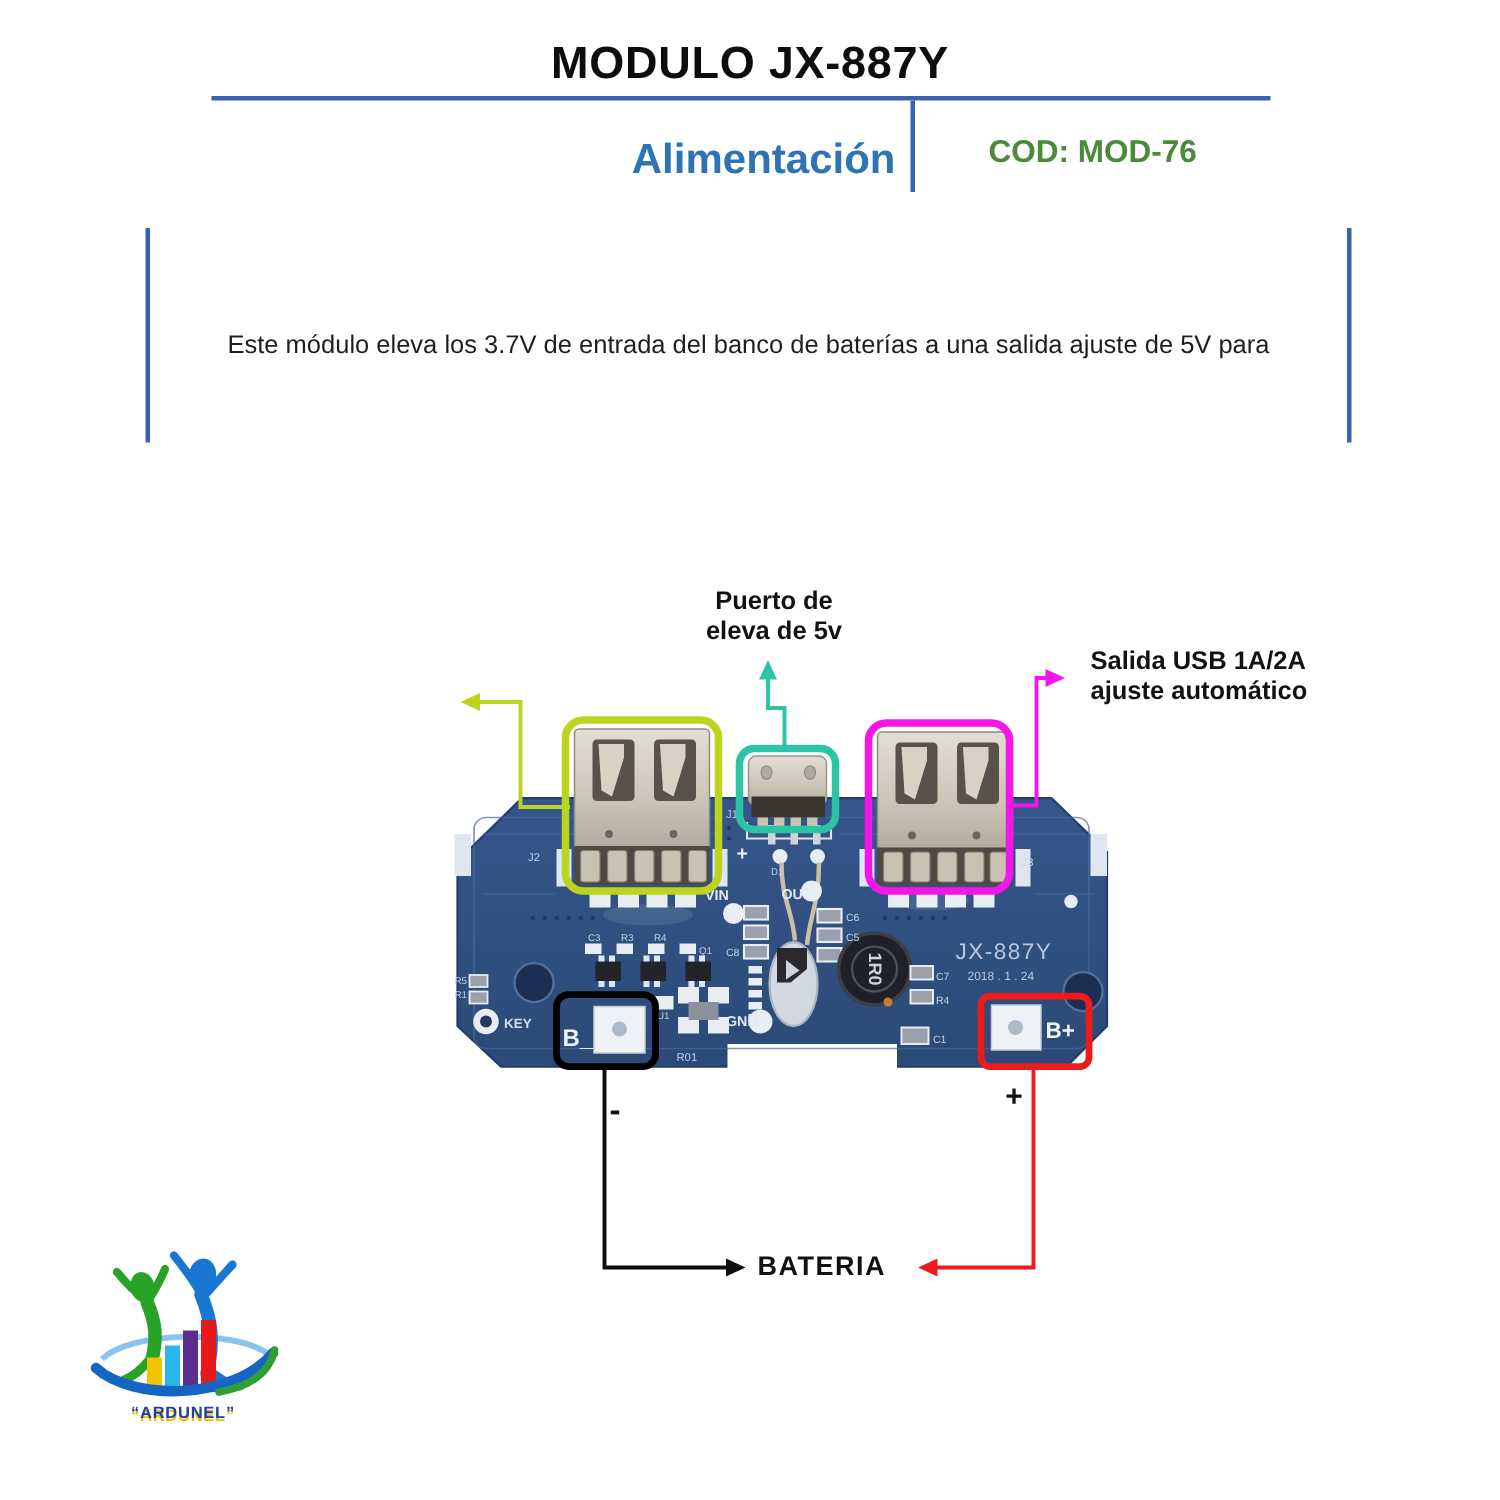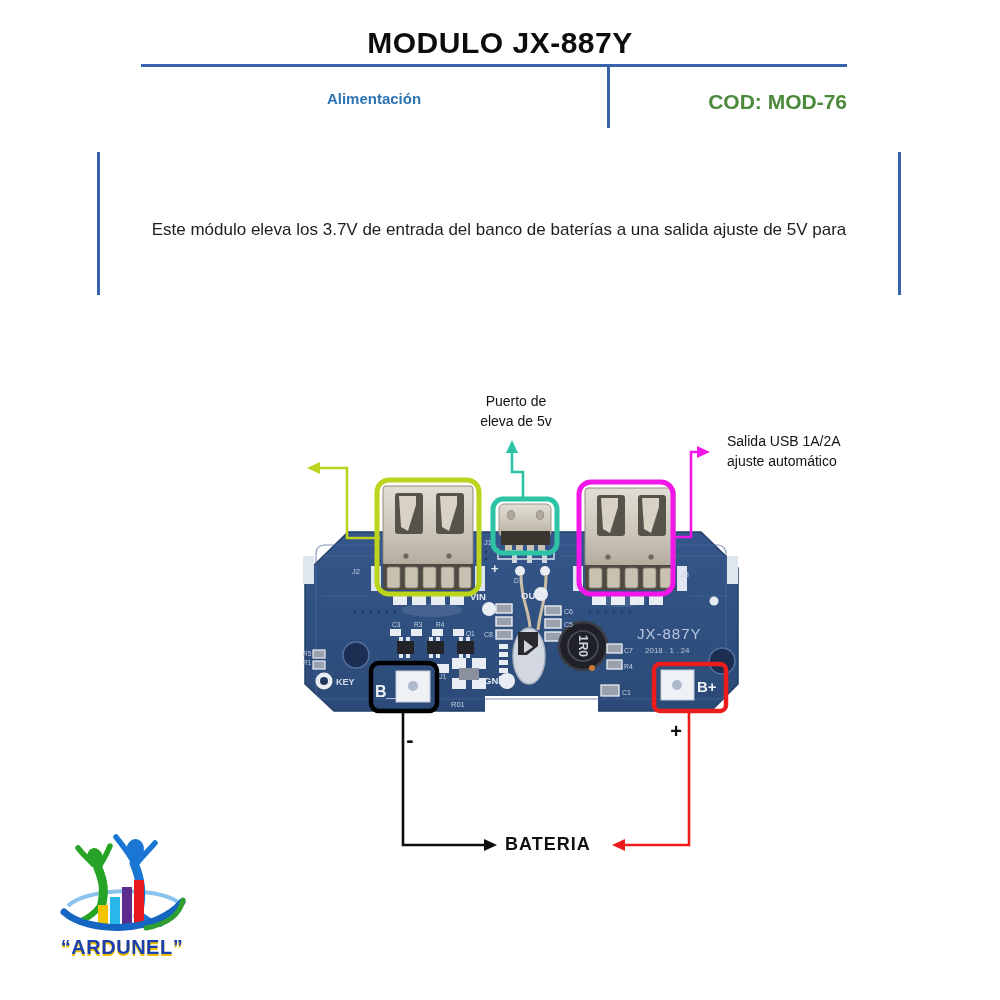--- a/index.html
+++ b/index.html
@@ -5,41 +5,41 @@
   html,body{margin:0;padding:0;background:#ffffff;}
   .page{position:relative;width:990px;height:1000px;background:#ffffff;overflow:hidden;
         font-family:"Liberation Sans", sans-serif;color:#111;}
   .abs{position:absolute;}
 
   
   .title{left:0;top:26px;width:1000px;text-align:center;font-size:30px;font-weight:800;
          letter-spacing:.5px;color:#0d0d0d;}
   .hrule{left:141px;top:64px;width:706px;height:3px;background:#3a63ae;}
   .vrule{left:607px;top:67px;width:3px;height:61px;background:#3a63ae;}
-  .subtitle{left:141px;top:90px;width:466px;text-align:center;font-size:15px;font-weight:bold;color:#2e74b5;}
-  .code{left:610px;top:90px;width:237px;text-align:right;font-size:21px;font-weight:bold;color:#4c8a3b;}
+  .subtitle{left:131px;top:90px;width:466px;text-align:right;font-size:28px;font-weight:bold;color:#2e74b5;}
+  .code{left:610px;top:90px;width:237px;text-align:center;font-size:21px;font-weight:bold;color:#4c8a3b;}
 
   
   .desc-rule{top:152px;width:3px;height:143px;background:#3a63ae;}
   .desc-rule.left{left:97px;} .desc-rule.right{left:898px;}
   .desc{left:100px;top:217px;width:798px;text-align:center;font-size:17px;line-height:26px;color:#1e1e1e;}
 
   
-  .callout{font-size:14px;font-weight:normal;color:#121212;line-height:20px;}
+  .callout{font-size:17px;font-weight:bold;color:#121212;line-height:20px;}
   .c-port{left:441px;top:391px;width:150px;text-align:center;}
   .c-lat{left:152px;top:446px;width:142px;text-align:center;}
   .c-usb{left:727px;top:431px;width:170px;text-align:left;}
 
   
   .minus{left:398px;top:727px;width:24px;text-align:center;font-size:22px;font-weight:bold;}
   .plus{left:664px;top:720px;width:24px;text-align:center;font-size:20px;font-weight:bold;}
   .bateria{left:505px;top:834px;width:96px;text-align:left;font-size:18px;font-weight:bold;letter-spacing:1px;}
 
   
-  .brand{left:50px;top:936px;width:144px;text-align:center;font-size:20px;font-weight:bold;
+  .brand{left:50px;top:936px;width:144px;text-align:center;font-size:11px;font-weight:bold;
          color:#1b3fae;letter-spacing:.5px;text-shadow:0 2px 0 #edc100;}
   svg text{font-family:"Liberation Sans", sans-serif;}
 </style>
 </head>
 <body>
 
 <div class="page">
 
   <div class="abs title">MODULO JX-887Y</div>
   <div class="abs hrule"></div>

